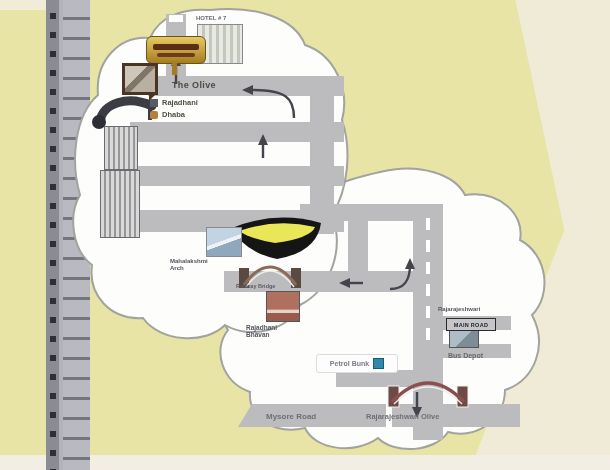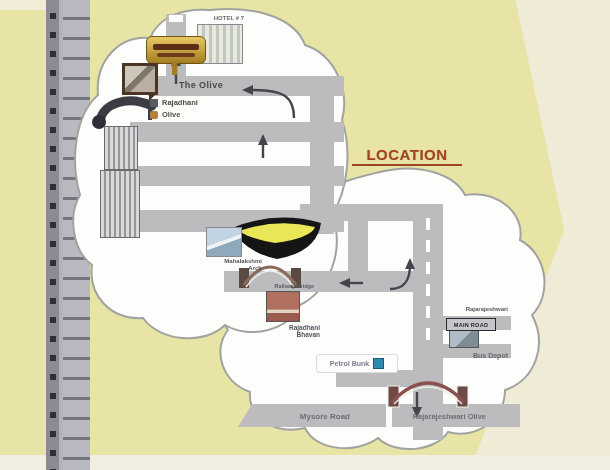--- a/index.html
+++ b/index.html
@@ -3,21 +3,21 @@
 <meta charset="utf-8">
 <style>
   html,body{margin:0;padding:0;background:#d8d4c0;}
   #stage{
     position:relative;width:610px;height:470px;overflow:hidden;
     background:#e7e4a6;
     font-family:"Liberation Sans", sans-serif;
   }
   .abs{position:absolute;}
   .road{position:absolute;background:#bcbcbf;}
-  .cap{position:absolute;color:#53535c;font-weight:bold;text-align:right;line-height:1.15;}
+  .cap{position:absolute;color:#53535c;font-weight:bold;text-align:left;line-height:1.15;}
   .photo{position:absolute;border:1px solid #8a8a8e;box-sizing:border-box;}
   
   #light-wedge{
     left:0;top:0;width:610px;height:470px;background:#f0ebd6;
     clip-path:polygon(84.5% 0, 100% 0, 100% 100%, 77% 100%, 92.5% 49%);
   }
   #bottom-strip{left:0;top:455px;width:610px;height:15px;background:#f2eee3;}
   #topleft-strip{left:0;top:0;width:46px;height:10px;background:#f0ecd8;}
   
   #railway{left:46px;top:0;width:44px;height:470px;background:#a4a4ac;}
@@ -193,32 +193,31 @@
   <div class="photo" style="left:266px;top:291px;width:34px;height:31px;border-color:#555;
        background:linear-gradient(180deg,#b07060 0 60%,#e4d4c6 61% 72%,#9a5a4c 73%)"></div>
   <div class="cap" style="left:246px;top:324px;width:74px;font-size:6.5px">
     <span style="display:block">Rajadhani</span>
     <span style="display:block">Bhavan</span>
   </div>
 
   <div class="photo" style="left:449px;top:329px;width:30px;height:19px;border-color:#555;
        background:linear-gradient(135deg,#aebcc6 0 50%,#7e8c96 51%)"></div>
 
-  <div class="abs" id="title">LOCATION</div>
-
-  <div class="cap" style="left:169px;top:80px;width:64px;font-size:9px;color:#4b4b42;letter-spacing:.4px;text-align:center">The Olive</div>
+
+  <div class="cap" style="left:152px;top:80px;width:64px;font-size:9px;color:#4b4b42;letter-spacing:.4px;text-align:right">The Olive</div>
 
   <div class="abs" style="left:150px;top:98px">
     <div style="display:flex;align-items:center;gap:4px;margin-bottom:3px">
       <span style="width:8px;height:8px;background:#5a5a62;display:inline-block"></span>
       <span style="font-size:7.5px;font-weight:bold;color:#4e4e44">Rajadhani</span>
     </div>
     <div style="display:flex;align-items:center;gap:4px">
       <span style="width:8px;height:8px;background:#b5803d;display:inline-block;border-radius:2px"></span>
-      <span style="font-size:7.5px;font-weight:bold;color:#4e4e44">Olive</span>
+      <span style="font-size:7.5px;font-weight:bold;color:#4e4e44">Dhaba</span>
     </div>
   </div>
 
   <div class="cap" style="left:236px;top:283px;width:78px;font-size:5.5px;color:#5a5a62">Railway Bridge</div>
 
   <div class="abs" id="petrol-box">
     <span>Petrol Bunk</span>
     <span id="petrol-marker"></span>
   </div>
 

